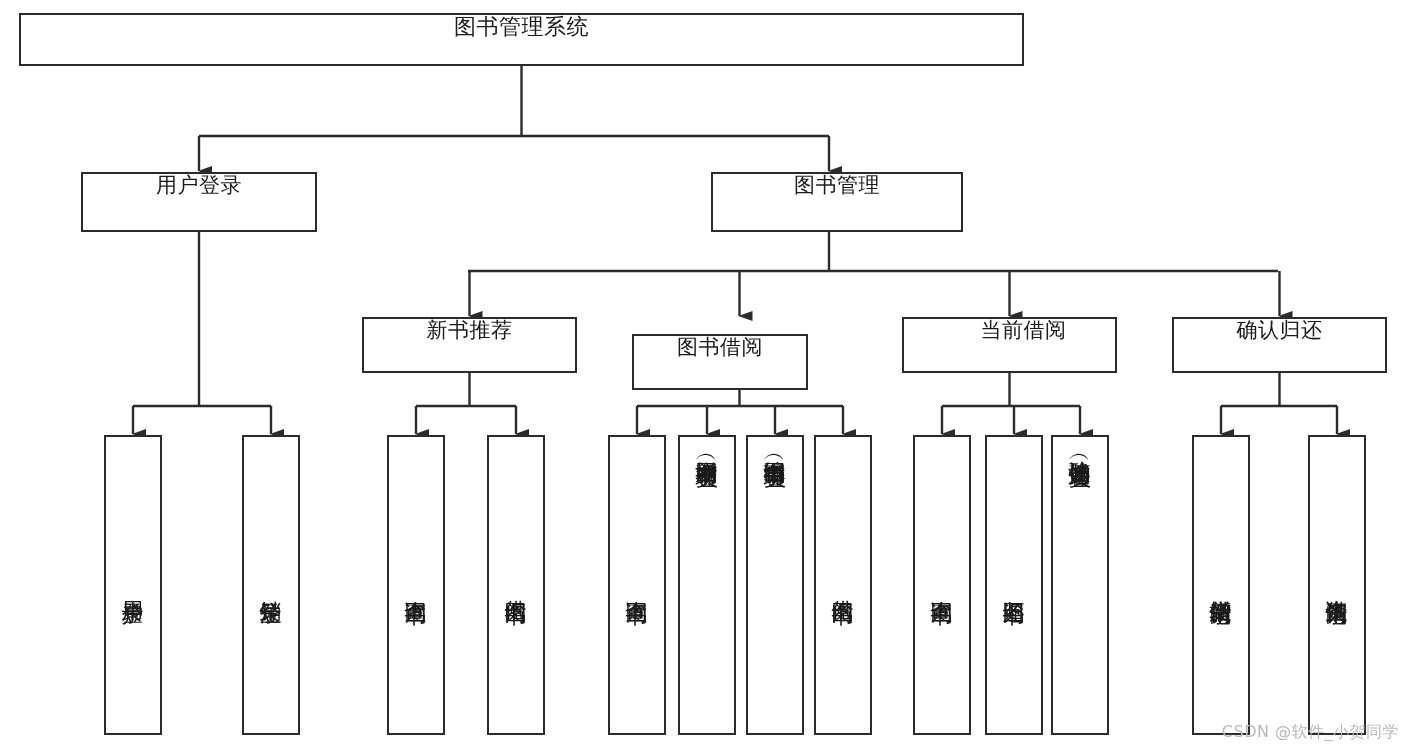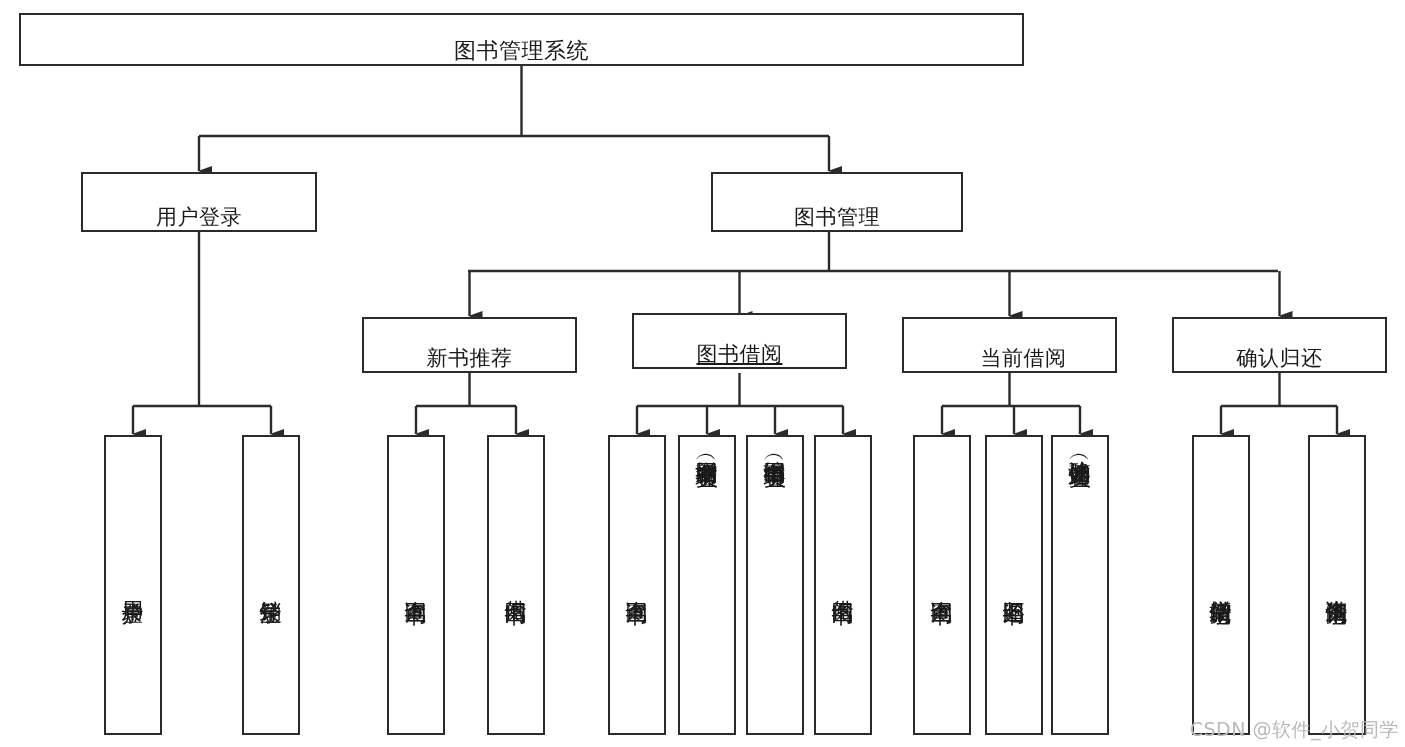--- a/index.html
+++ b/index.html
@@ -24,21 +24,21 @@
     width: 1405px;
     height: 747px;
     pointer-events: none;
   }
   .node {
     position: absolute;
     box-sizing: border-box;
     border: 2px solid #2b2b2b;
     background: #ffffff;
     display: flex;
-    align-items: flex-end;
+    align-items: flex-start;
     justify-content: center;
     color: #1a1a1a;
     z-index: 2;
   }
   .node .lbl {
     display: block;
     text-align: center;
     line-height: 1.12;
   }
   
@@ -63,21 +63,21 @@
     white-space: nowrap;
   }
   .node.v.mid {
     align-items: center;
     padding-top: 0;
   }
   .watermark {
     position: absolute;
     right: 6px;
     bottom: 4px;
-    font-size: 19px;
+    font-size: 16px;
     color: #b9b9b9;
     letter-spacing: 0.5px;
     white-space: nowrap;
     z-index: 3;
   }
 </style>
 </head>
 <body>
 
 <div id="canvas">
@@ -127,21 +127,21 @@
       </div>
       <div class="node h" style="left: 81px; top: 172px; width: 236px; height: 60px;">
         <span class="lbl">用户登录</span>
       </div>
       <div class="node h" style="left: 711px; top: 172px; width: 252px; height: 60px;">
         <span class="lbl">图书管理</span>
       </div>
       <div class="node h" style="left: 362px; top: 317px; width: 215px; height: 56px;">
         <span class="lbl">新书推荐</span>
       </div>
-      <div class="node h" style="left: 632px; top: 313px; width: 215px; height: 56px; text-decoration: underline;">
+      <div class="node h" style="left: 632px; top: 334px; width: 176px; height: 56px;">
         <span class="lbl">图书借阅</span>
       </div>
       <div class="node h" style="left: 902px; top: 317px; width: 215px; height: 56px; padding-left: 28px;">
         <span class="lbl">当前借阅</span>
       </div>
       <div class="node h" style="left: 1172px; top: 317px; width: 215px; height: 56px;">
         <span class="lbl">确认归还</span>
       </div>
       <div class="node v mid" style="left: 104px; top: 435px; width: 58px; height: 300px;">
         <span class="lbl">用户登录</span>

